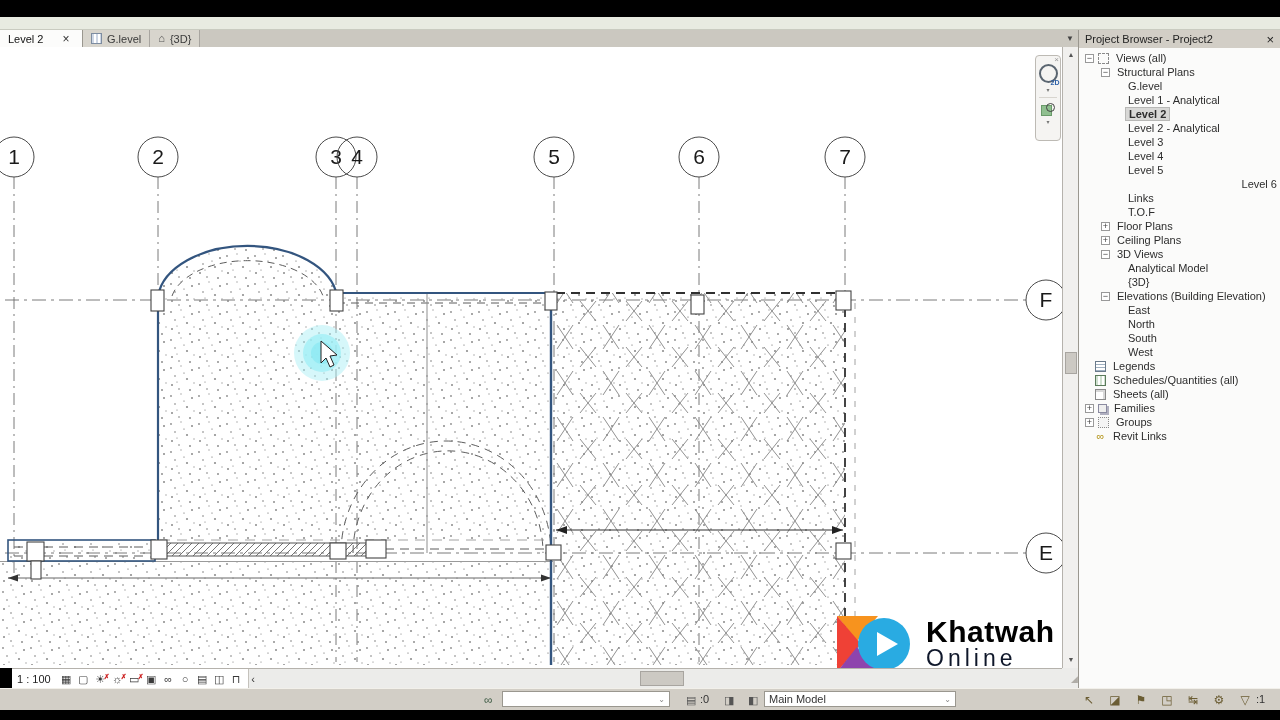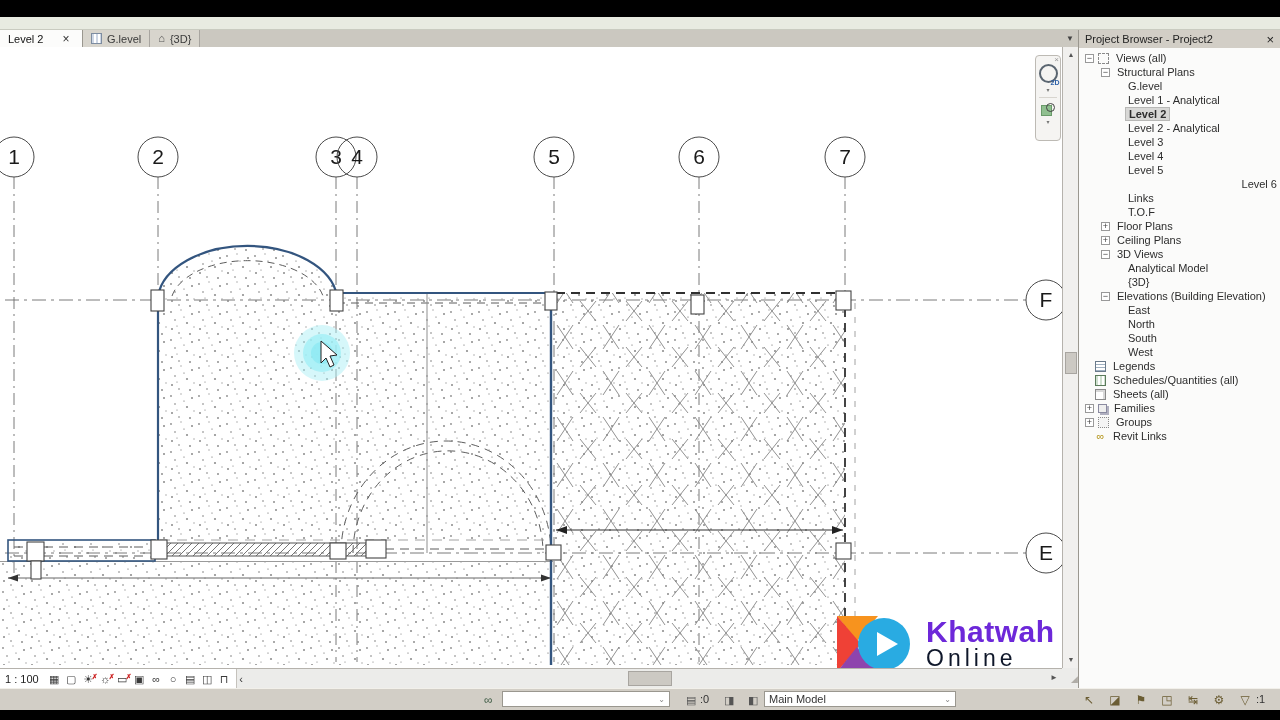--- a/index.html
+++ b/index.html
@@ -27,27 +27,27 @@
   #nav-bar .nb-close{position:absolute;right:1px;top:-1px;font-size:8px;color:#999;}
   .wheel-icon{display:inline-block;position:relative;width:15px;height:15px;border:2px solid #5a6570;border-radius:50%;margin-top:8px;}
   .wheel-icon b{position:absolute;right:-4px;bottom:-5px;font-size:7px;color:#2b5fa8;font-weight:bold;}
   .nb-caret{display:block;font-size:6px;color:#777;line-height:7px;}
   #nav-bar .nb-sep{display:block;height:1px;background:#d8d5cf;margin:3px 3px;}
   .zoomregion-icon{display:inline-block;position:relative;width:14px;height:12px;}
   .zoomregion-icon i{position:absolute;left:0;top:2px;width:9px;height:9px;background:#8fbf8f;border:1px solid #6a9a6a;}
   .zoomregion-icon u{position:absolute;right:0;top:0;width:7px;height:7px;border:1.5px solid #444;border-radius:50%;}
   
   #logo{position:absolute;left:836px;top:568px;display:flex;align-items:center;gap:12px;}
-  #logo-text .l1{font-size:30px;font-weight:bold;color:#6d28d9;line-height:28px;letter-spacing:.5px;}
+  #logo-text .l1{font-size:30px;font-weight:bold;color:#000000;line-height:28px;letter-spacing:.5px;}
   #logo-text .l2{font-size:23px;color:#0f172a;letter-spacing:4px;line-height:24px;}
   
   #v-scroll{position:absolute;left:1062px;top:47px;width:16px;height:621px;background:#f1f0ee;border-left:1px solid #b5b2ac;box-sizing:border-box;}
   .sc-arrow{position:absolute;left:0;width:16px;height:16px;font-size:7px;color:#555;text-align:center;line-height:16px;}
   #v-thumb{position:absolute;left:2px;top:305px;width:12px;height:22px;background:#ccc9c3;border:1px solid #a8a5a0;box-sizing:border-box;}
-  #bottom-strip{position:absolute;left:0;top:668px;width:1062px;height:20px;background:#ececea;border-top:1px solid #b5b2ac;box-sizing:border-box;}
+  #bottom-strip{position:absolute;left:12px;top:668px;width:1062px;height:20px;background:#ececea;border-top:1px solid #b5b2ac;box-sizing:border-box;}
   #view-bar{position:absolute;left:0;top:0;width:236px;height:20px;background:#fff;display:flex;align-items:center;border-right:1px solid #c5c2bc;}
   #vcb-scale{font-size:11px;color:#222;margin:0 8px 0 5px;white-space:nowrap;}
   .vcb-btn{position:relative;width:15px;height:16px;font-size:11px;color:#3a3a3a;text-align:center;line-height:16px;margin-right:2px;}
   .vcb-btn .badge{position:absolute;right:-2px;top:-2px;font-size:7px;color:#c22;font-weight:bold;}
   #h-track{position:absolute;left:236px;top:0;width:810px;height:19px;}
   #h-thumb{position:absolute;left:392px;top:2px;width:44px;height:15px;background:#ccc9c3;border:1px solid #a8a5a0;box-sizing:border-box;}
   #h-right{position:absolute;right:0px;top:0;width:16px;height:19px;font-size:8px;color:#555;text-align:center;line-height:18px;}
   #corner{position:absolute;left:1062px;top:668px;width:16px;height:20px;background:#ececea;color:#b0ada7;font-size:9px;text-align:right;line-height:22px;}
   
   #browser{position:absolute;left:1078px;top:30px;width:202px;height:658px;background:#fbfbfa;border-left:1px solid #9a978f;box-sizing:border-box;}

